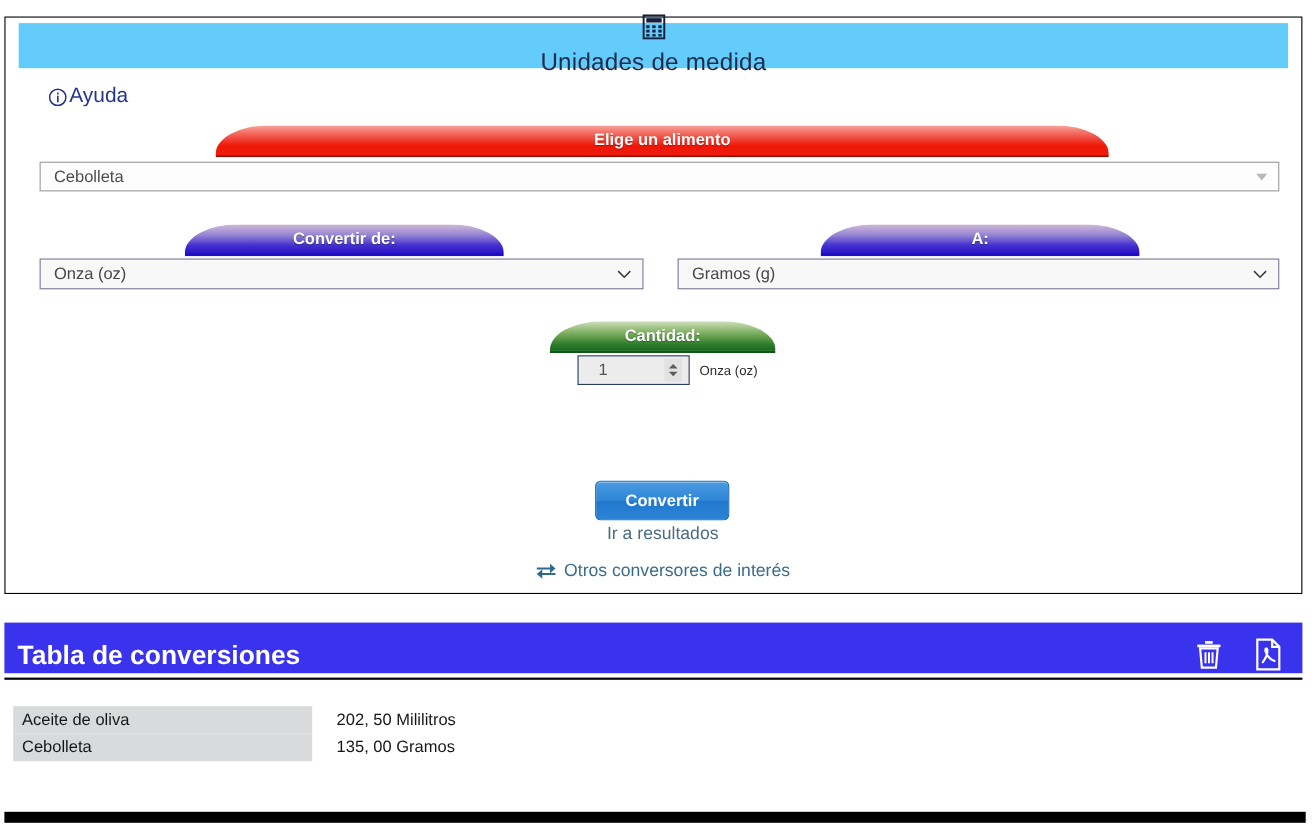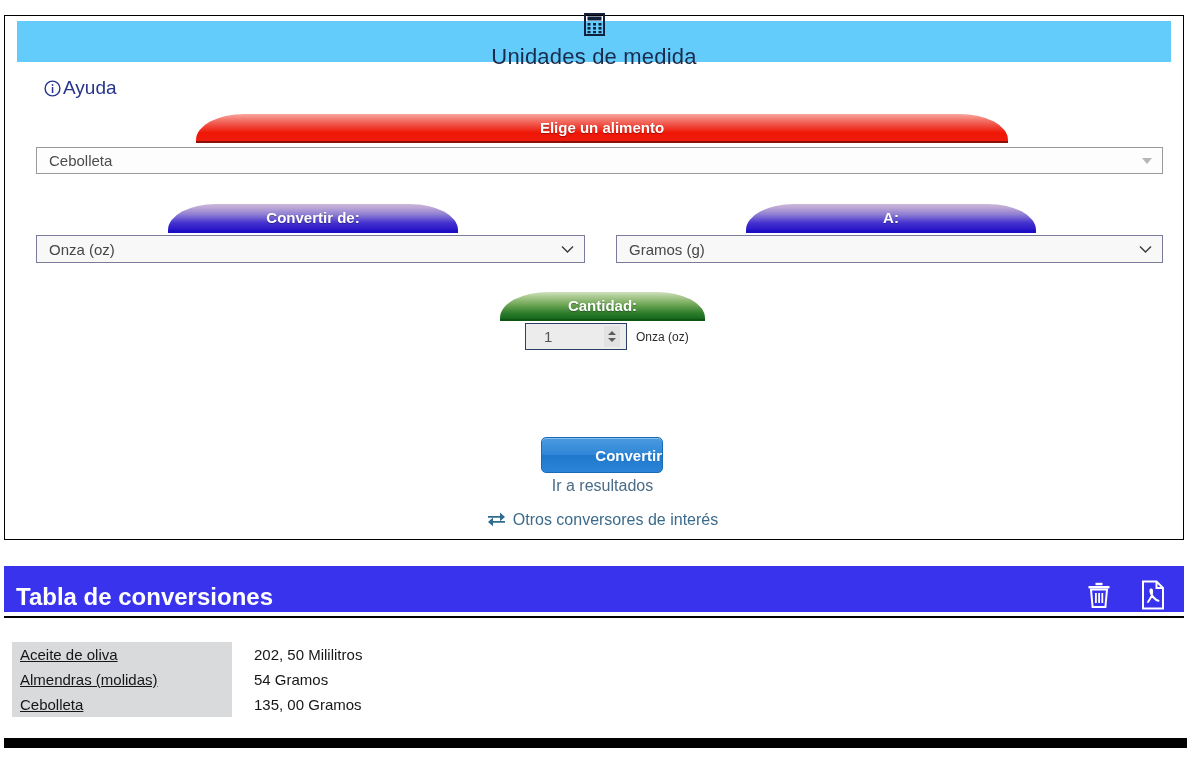--- a/index.html
+++ b/index.html
@@ -205,21 +205,21 @@
     height: 36px;
     border: 1px solid #1a6bb5;
     border-radius: 5px;
     background: linear-gradient(to bottom, #4a9ae0 0%, #2f86d6 50%, #1f78cd 51%, #2b84d6 100%);
     color: #ffffff;
     font-size: 15px;
     font-weight: bold;
     cursor: pointer;
     display: flex;
     align-items: center;
-    justify-content: flex-end;
+    justify-content: center;
     box-shadow: inset 0 1px 0 rgba(255,255,255,.35);
   }
   .results-link {
     position: absolute;
     left: 0;
     top: 461px;
     width: 1195px;
     text-align: center;
     font-size: 16px;
     color: #4a6b86;
@@ -278,23 +278,22 @@
     position: absolute;
     left: 12px;
     top: 642px;
     width: 700px;
     border-collapse: collapse;
     font-size: 15px;
     color: #161616;
   }
   .conv-table td { padding: 4px 8px; }
   .conv-table td.name {
-    width: 220px;
+    width: 272px;
     background: #d9dadb;
-    text-decoration: underline;
   }
   .conv-table td.val {
     padding-left: 22px;
     background: #ffffff;
   }
 
   .bottom-bar {
     position: absolute;
     left: 4px;
     top: 738px;
@@ -425,23 +424,19 @@
 </div>
 <div class="rule"></div>
 
 <table class="conv-table">
   <tbody>
     <tr>
       <td class="name">Aceite de oliva</td>
       <td class="val">202, 50 Mililitros</td>
     </tr>
     <tr>
-      <td class="name">Almendras (molidas)</td>
-      <td class="val">54 Gramos</td>
-    </tr>
-    <tr>
       <td class="name">Cebolleta</td>
       <td class="val">135, 00 Gramos</td>
     </tr>
   </tbody>
 </table>
 
 <div class="bottom-bar"></div>
 
 </body></html>

